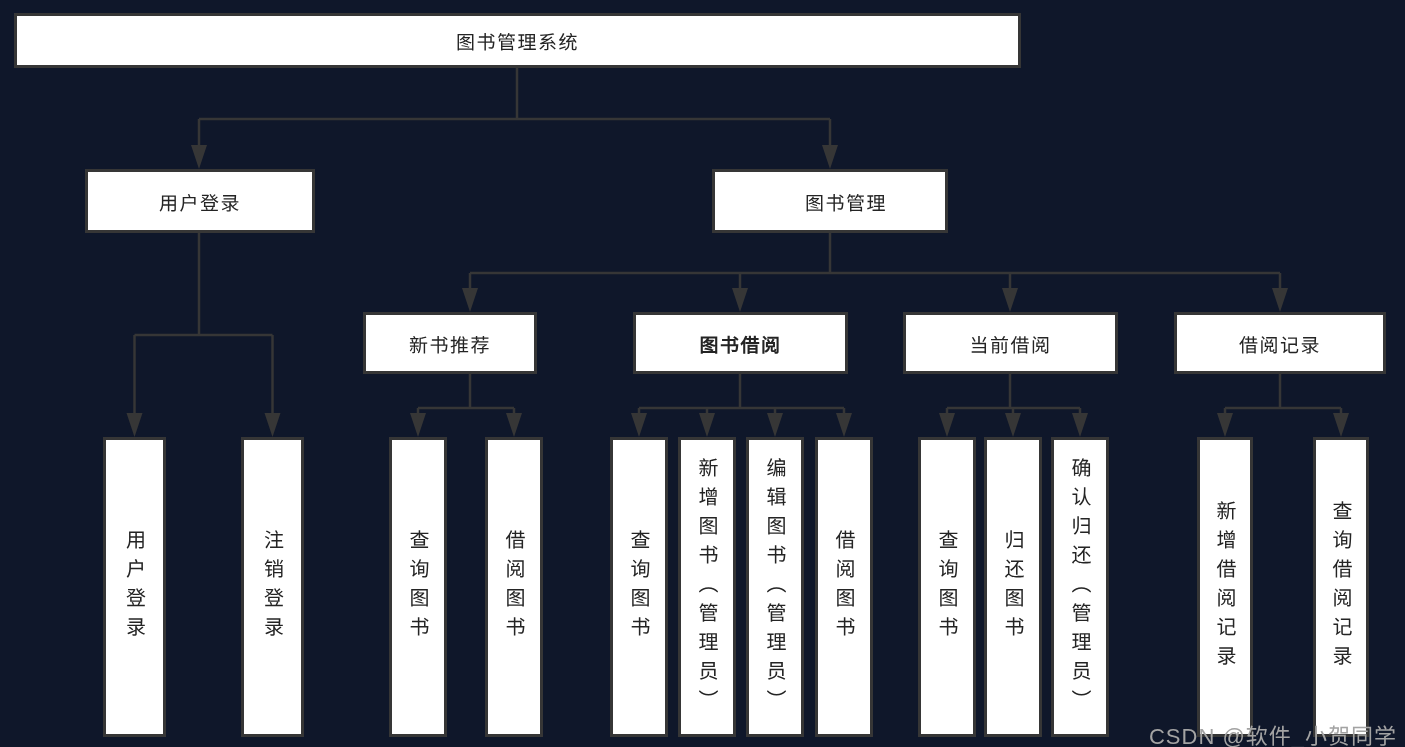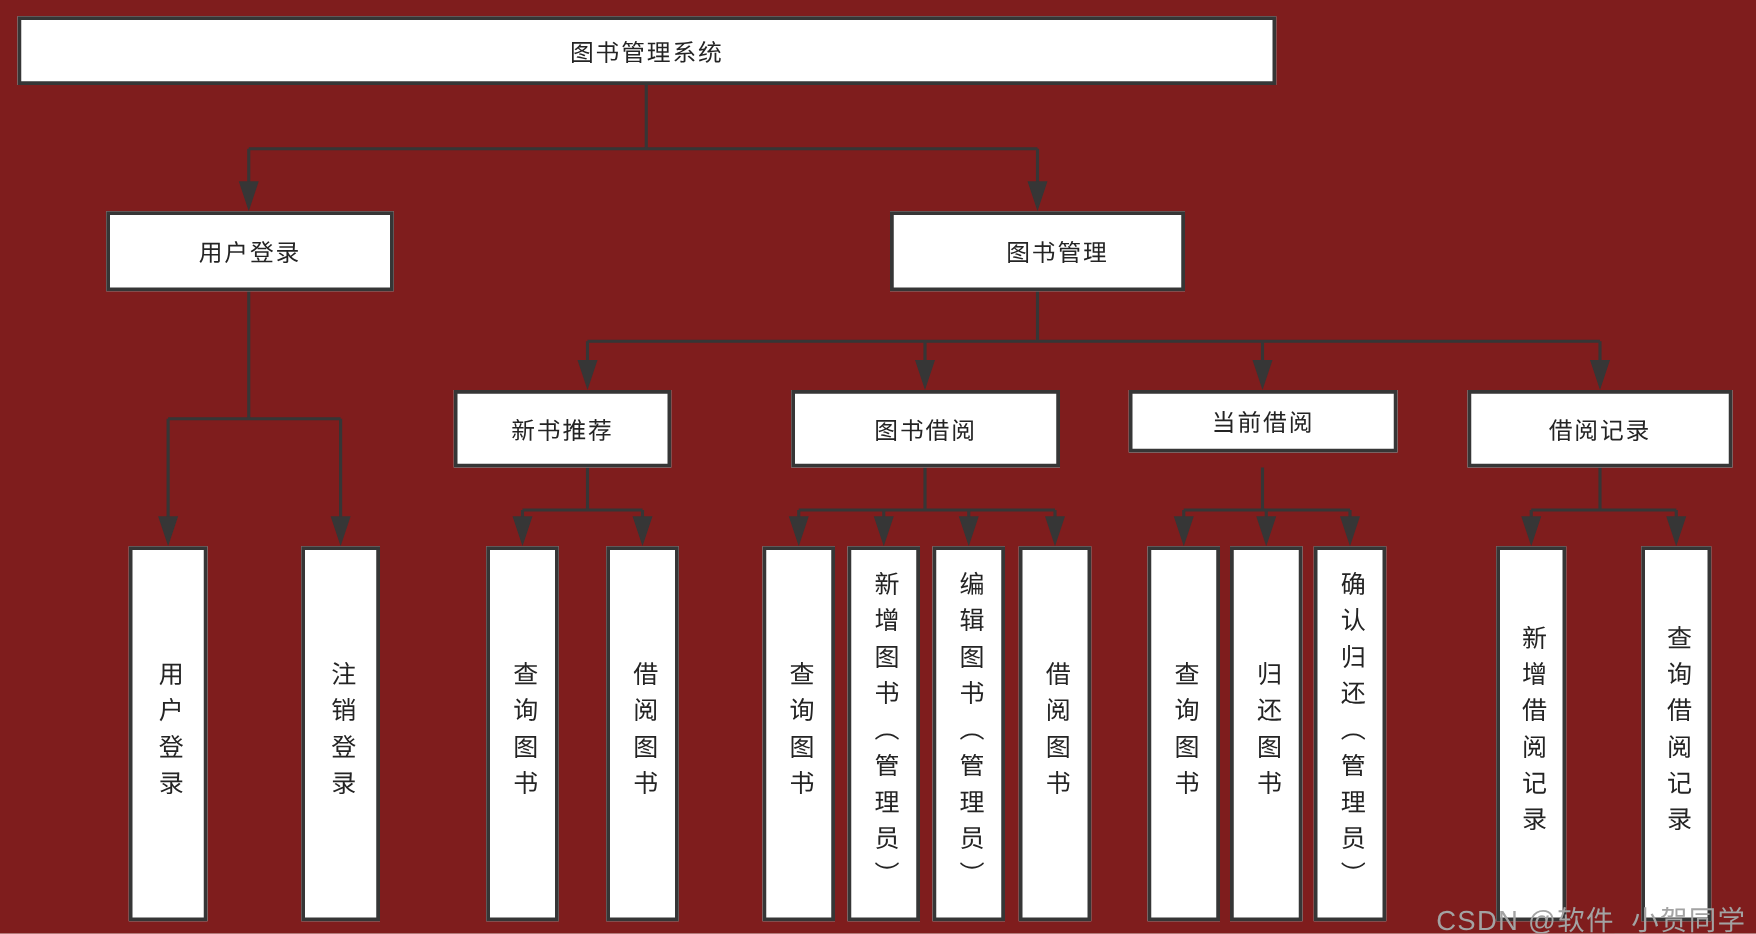--- a/index.html
+++ b/index.html
@@ -1,20 +1,20 @@
 <!DOCTYPE html>
 <html lang="zh-CN"><head>
 <meta charset="utf-8">
 <style>
   html, body { margin: 0; padding: 0; background: #ffffff; }
   .stage {
     position: relative;
     width: 1405px;
     height: 747px;
-    background: #7f1d1d;
+    background: #0f172a;
     overflow: hidden;
     font-family: "Liberation Sans", "DejaVu Sans", sans-serif;
   }
   .connectors {
     position: absolute;
     left: 0; top: 0;
     width: 1405px; height: 747px;
     z-index: 1;
   }
   .box {
@@ -49,22 +49,22 @@
     font-size: 20px;
     letter-spacing: 9px;
     line-height: 1;
     white-space: nowrap;
   }
   
   .n-root   { left: 14px;  top: 13px;  width: 1007px; height: 55px; }
   .n-ulogin { left: 85px;  top: 169px; width: 230px;  height: 64px; }
   .n-bmgmt  { left: 712px; top: 169px; width: 236px;  height: 64px; padding-left: 32px; }
   .n-newbk  { left: 363px; top: 312px; width: 174px;  height: 62px; }
-  .n-borrow { left: 633px; top: 312px; width: 215px;  height: 62px; }
-  .n-cur    { left: 903px; top: 312px; width: 215px;  height: 50px; }
+  .n-borrow { left: 633px; top: 312px; width: 215px;  height: 62px; font-weight: bold; }
+  .n-cur    { left: 903px; top: 312px; width: 215px;  height: 62px; }
   .n-rec    { left: 1174px;top: 312px; width: 212px;  height: 62px; text-align: right; }
   .lf-1  { left: 103px;  width: 63px; }
   .lf-2  { left: 241px;  width: 63px; }
   .lf-3  { left: 389px;  width: 58px; }
   .lf-4  { left: 485px;  width: 58px; }
   .lf-5  { left: 610px;  width: 58px; }
   .lf-6  { left: 678px;  width: 58px; }
   .lf-7  { left: 746px;  width: 58px; }
   .lf-8  { left: 815px;  width: 58px; }
   .lf-9  { left: 918px;  width: 58px; }

